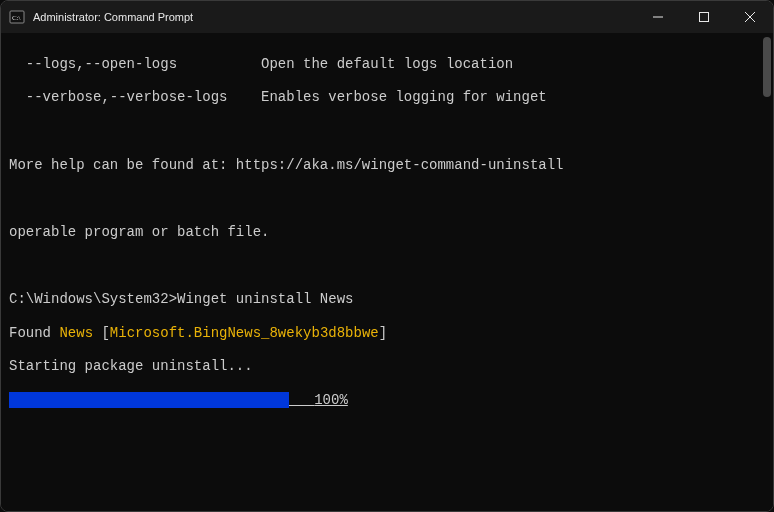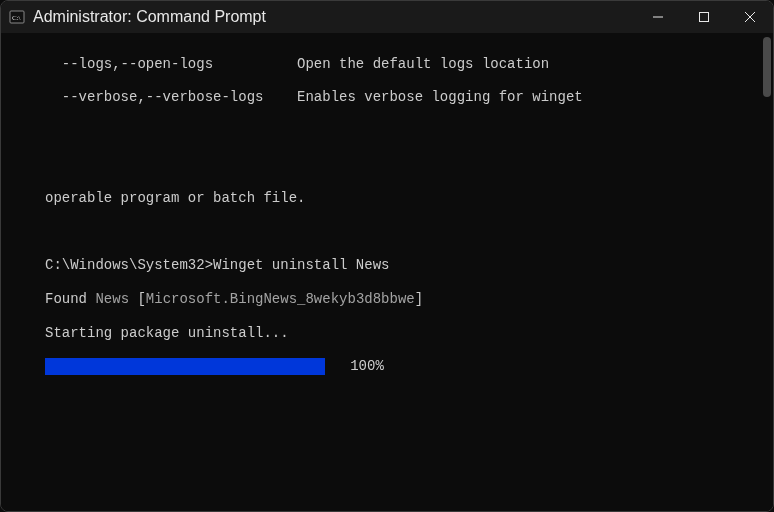--- a/index.html
+++ b/index.html
@@ -2,29 +2,29 @@
 <html><head>
 <meta charset="utf-8">
 <style>
   * { margin: 0; padding: 0; box-sizing: border-box; }
   html, body { width: 774px; height: 512px; overflow: hidden; background: #0c0c0c; font-family: Consolas, 'Courier New', monospace; }
   .window { width: 774px; height: 512px; background: #0c0c0c; border: 1px solid #3a3a3a; border-radius: 8px; overflow: hidden; display: flex; flex-direction: column; }
   .titlebar { height: 32px; background: #1a1a1a; display: flex; align-items: center; justify-content: space-between; padding-left: 8px; -webkit-user-select: none; user-select: none; }
   .title-left { display: flex; align-items: center; gap: 8px; }
   .app-icon { width: 16px; height: 16px; display: flex; align-items: center; justify-content: center; }
   .app-icon svg { width: 16px; height: 16px; }
-  .title-text { color: #e8e8e8; font-family: 'Segoe UI', Tahoma, sans-serif; font-size: 16px; }
+  .title-text { color: #e8e8e8; font-family: 'Segoe UI', Tahoma, sans-serif; font-size: 11px; }
   .win-controls { display: flex; height: 100%; }
   .win-btn { width: 46px; height: 32px; display: flex; align-items: center; justify-content: center; color: #e8e8e8; cursor: pointer; }
   .win-btn svg { width: 10px; height: 10px; stroke: #e8e8e8; stroke-width: 1; fill: none; }
   .terminal { flex: 1; background: #0c0c0c; padding: 6px 8px 8px 8px; color: #cccccc; font-size: 14px; line-height: 1.2; position: relative; }
   .terminal-inner { white-space: pre; }
-  .ln { display: block; min-height: 1.2em; margin-left: 36px; }
-  .cyan { color: #a3a3a3; }
-  .bar-line { display: flex; align-items: center; }
+  .ln { display: block; min-height: 1.2em; }
+  .cyan { color: #eab308; }
+  .bar-line { display: flex; align-items: center; text-decoration: underline; }
   .progress-fill { display: inline-block; height: 1.15em; background: #0037da; }
   .progress-spacer { display: inline-block; }
   .scrollbar { position: absolute; right: 2px; top: 4px; width: 8px; height: 60px; background: #4a4a4a; border-radius: 4px; }
 </style>
 </head>
 <body>
 
 <div class="window">
   <div class="titlebar">
     <div class="title-left">
@@ -55,20 +55,21 @@
       </div>
     </div>
   </div>
 
   <div class="terminal">
     <div class="scrollbar"></div>
     <div class="terminal-inner">
 <span class="ln"><span>  --logs,--open-logs</span><span>          </span><span>Open the default logs location</span></span>
 <span class="ln"><span>  --verbose,--verbose-logs</span><span>    </span><span>Enables verbose logging for winget</span></span>
 <span class="ln"></span>
+<span class="ln">More help can be found at: https://aka.ms/winget-command-uninstall</span>
 <span class="ln"></span>
 <span class="ln">operable program or batch file.</span>
 <span class="ln"></span>
 <span class="ln"><span>C:\Windows\System32&gt;</span><span>Winget uninstall News</span></span>
 <span class="ln"><span>Found </span><span class="cyan">News</span><span> [</span><span class="cyan">Microsoft.BingNews_8wekyb3d8bbwe</span><span>]</span></span>
 <span class="ln">Starting package uninstall...</span>
 <span class="ln bar-line"><span class="progress-fill" style="width:280px"></span><span class="progress-spacer">   </span><span>100%</span></span>
 
 
 

